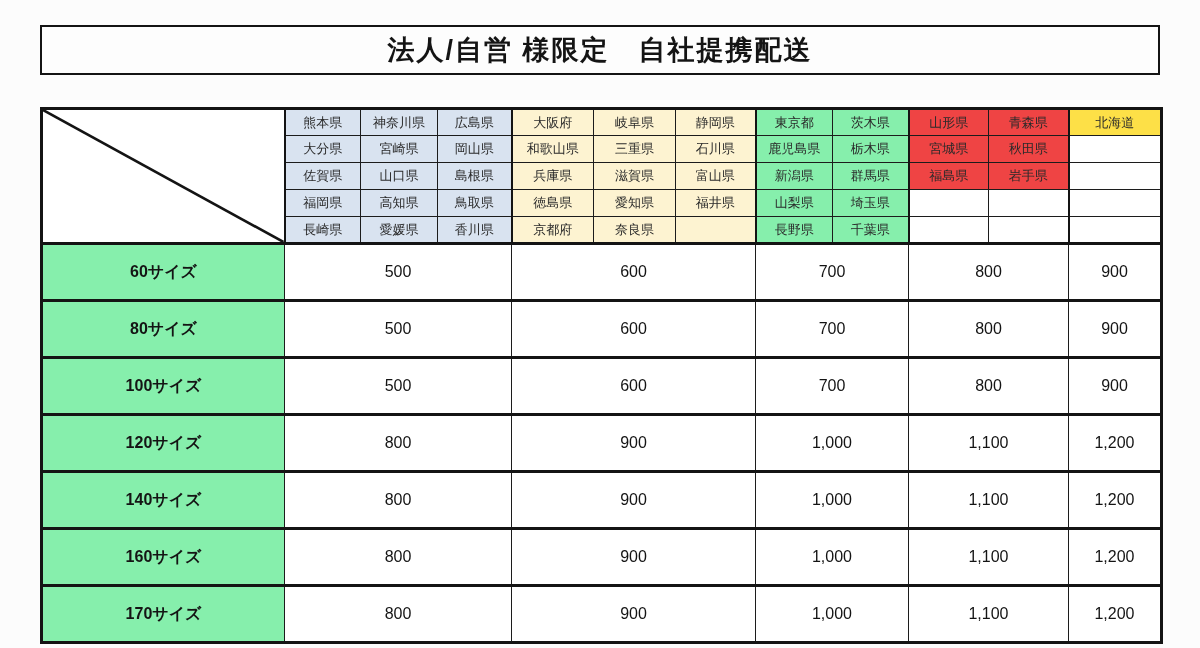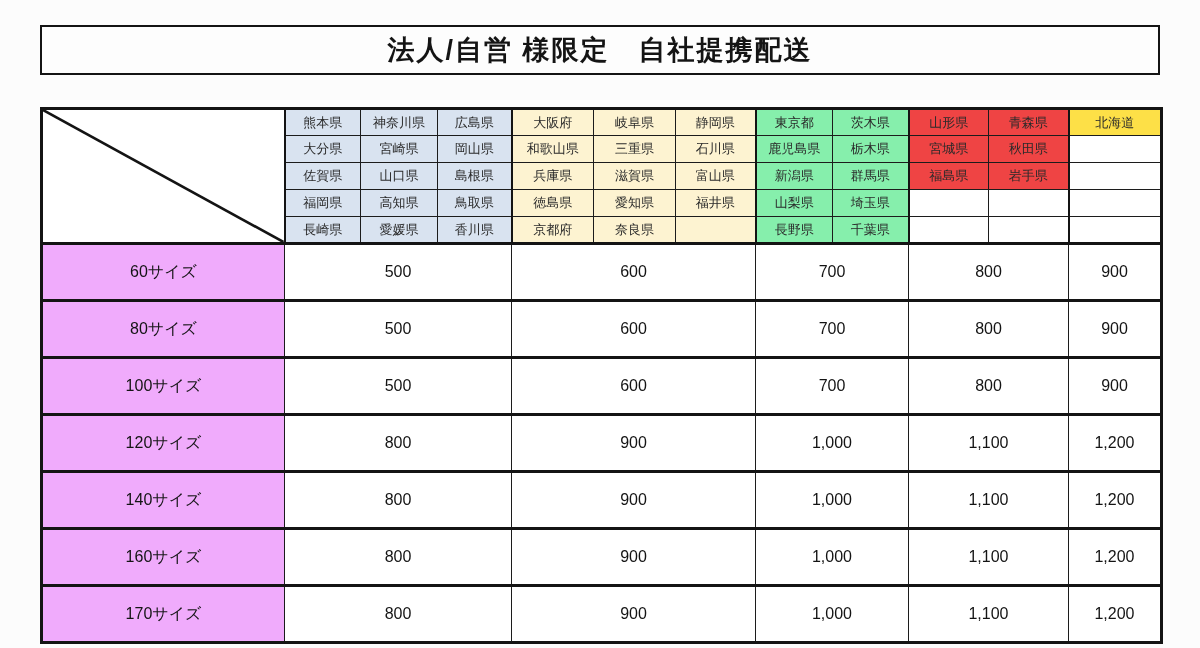--- a/index.html
+++ b/index.html
@@ -35,22 +35,23 @@
   tr.drow td { border-top:3px solid #141414; }
   .diag-cell { background:#ffffff; position:relative; }
   .diag-cell svg { position:absolute; left:0; top:0; width:100%; height:100%; display:block; }
   .c-blue     { background:#d9e3f0; }
   .c-yellow   { background:#fdf3d1; }
   .c-pink     { background:#86efac; }
   .c-green    { background:#ef4444; }
   .c-hokkaido { background:#fde047; }
   .c-white    { background:#ffffff; }
   .size-label {
-    background:#f0abfc; font-size:16px; color:#141414;
+    background:#86efac; font-size:16px; color:#141414;
     border-right:2px solid #141414;
+    font-weight:bold;
   }
   .price { font-size:16px; color:#141414; border-left:2px solid #141414; background:#ffffff; }
 </style>
 </head>
 <body>
 
 <div class="title-box">
   <span class="title-text">法人/自営 様限定　自社提携配送</span>
 </div>
 

